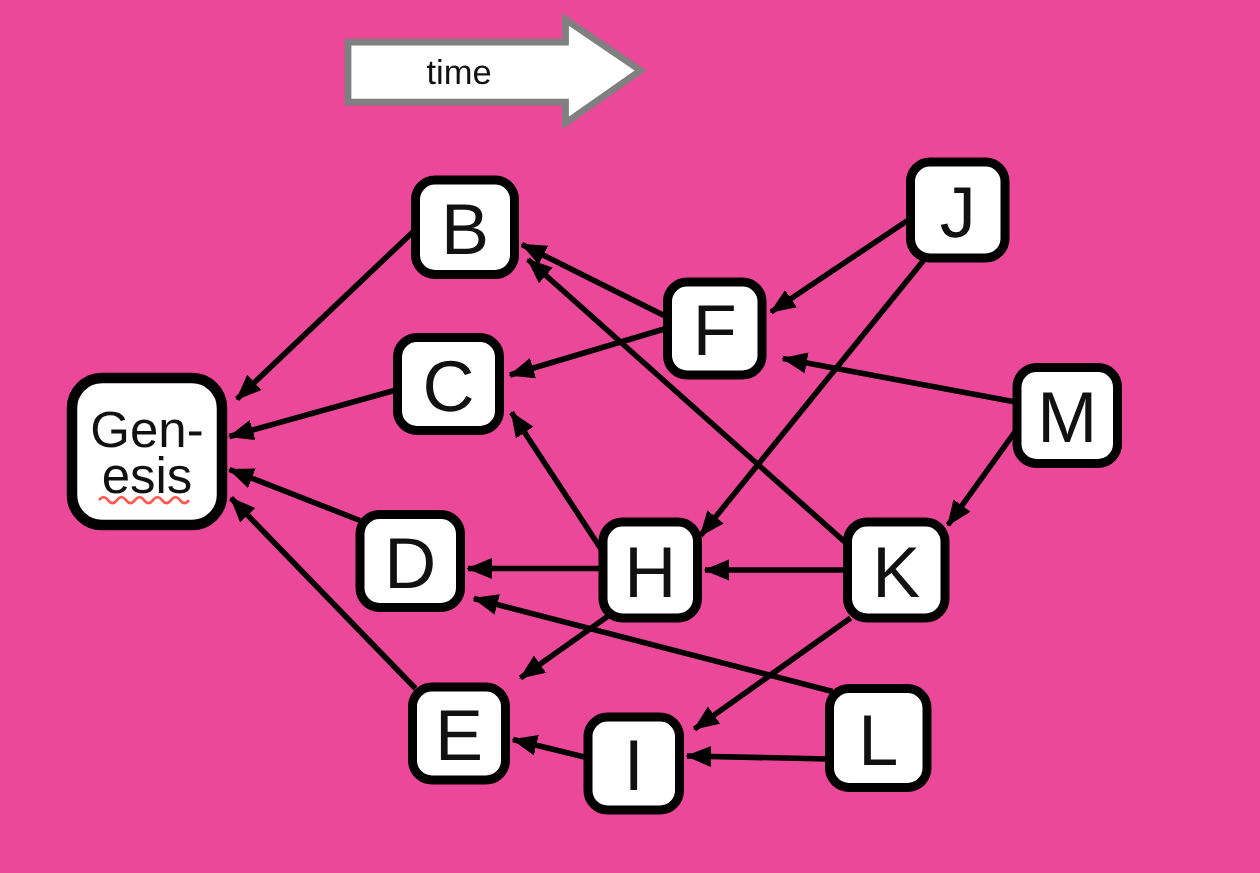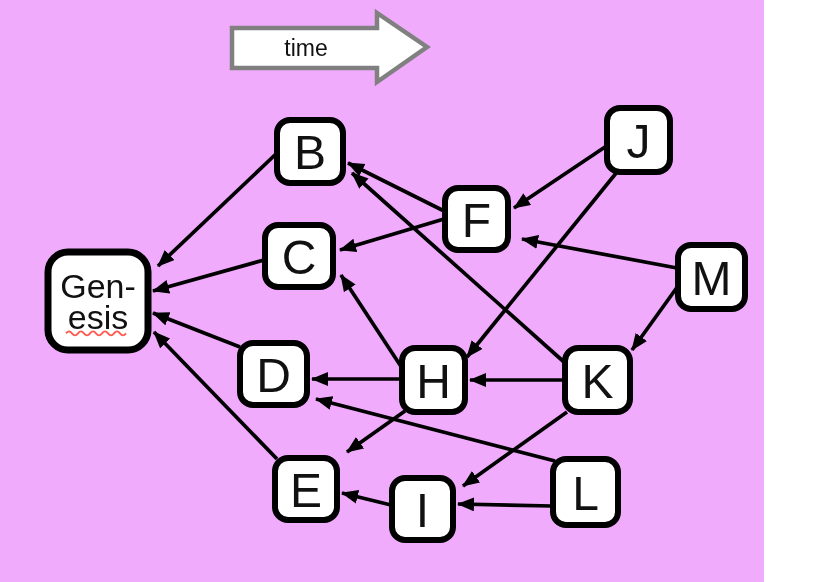--- a/index.html
+++ b/index.html
@@ -1,20 +1,20 @@
 <!DOCTYPE html>
 <html><head>
 <meta charset="utf-8">
 <style>
   html, body { margin: 0; padding: 0; background: #ffffff; }
   .canvas {
     position: relative;
-    width: 764px;
+    width: 840px;
     height: 582px;
-    background: #f0abfc;
+    background: #ec4899;
     overflow: hidden;
     font-family: "Liberation Sans", sans-serif;
   }
   svg { display: block; }
   svg text {
     font-family: "Liberation Sans", sans-serif;
     fill: #111111;
   }
 </style>
 </head>

